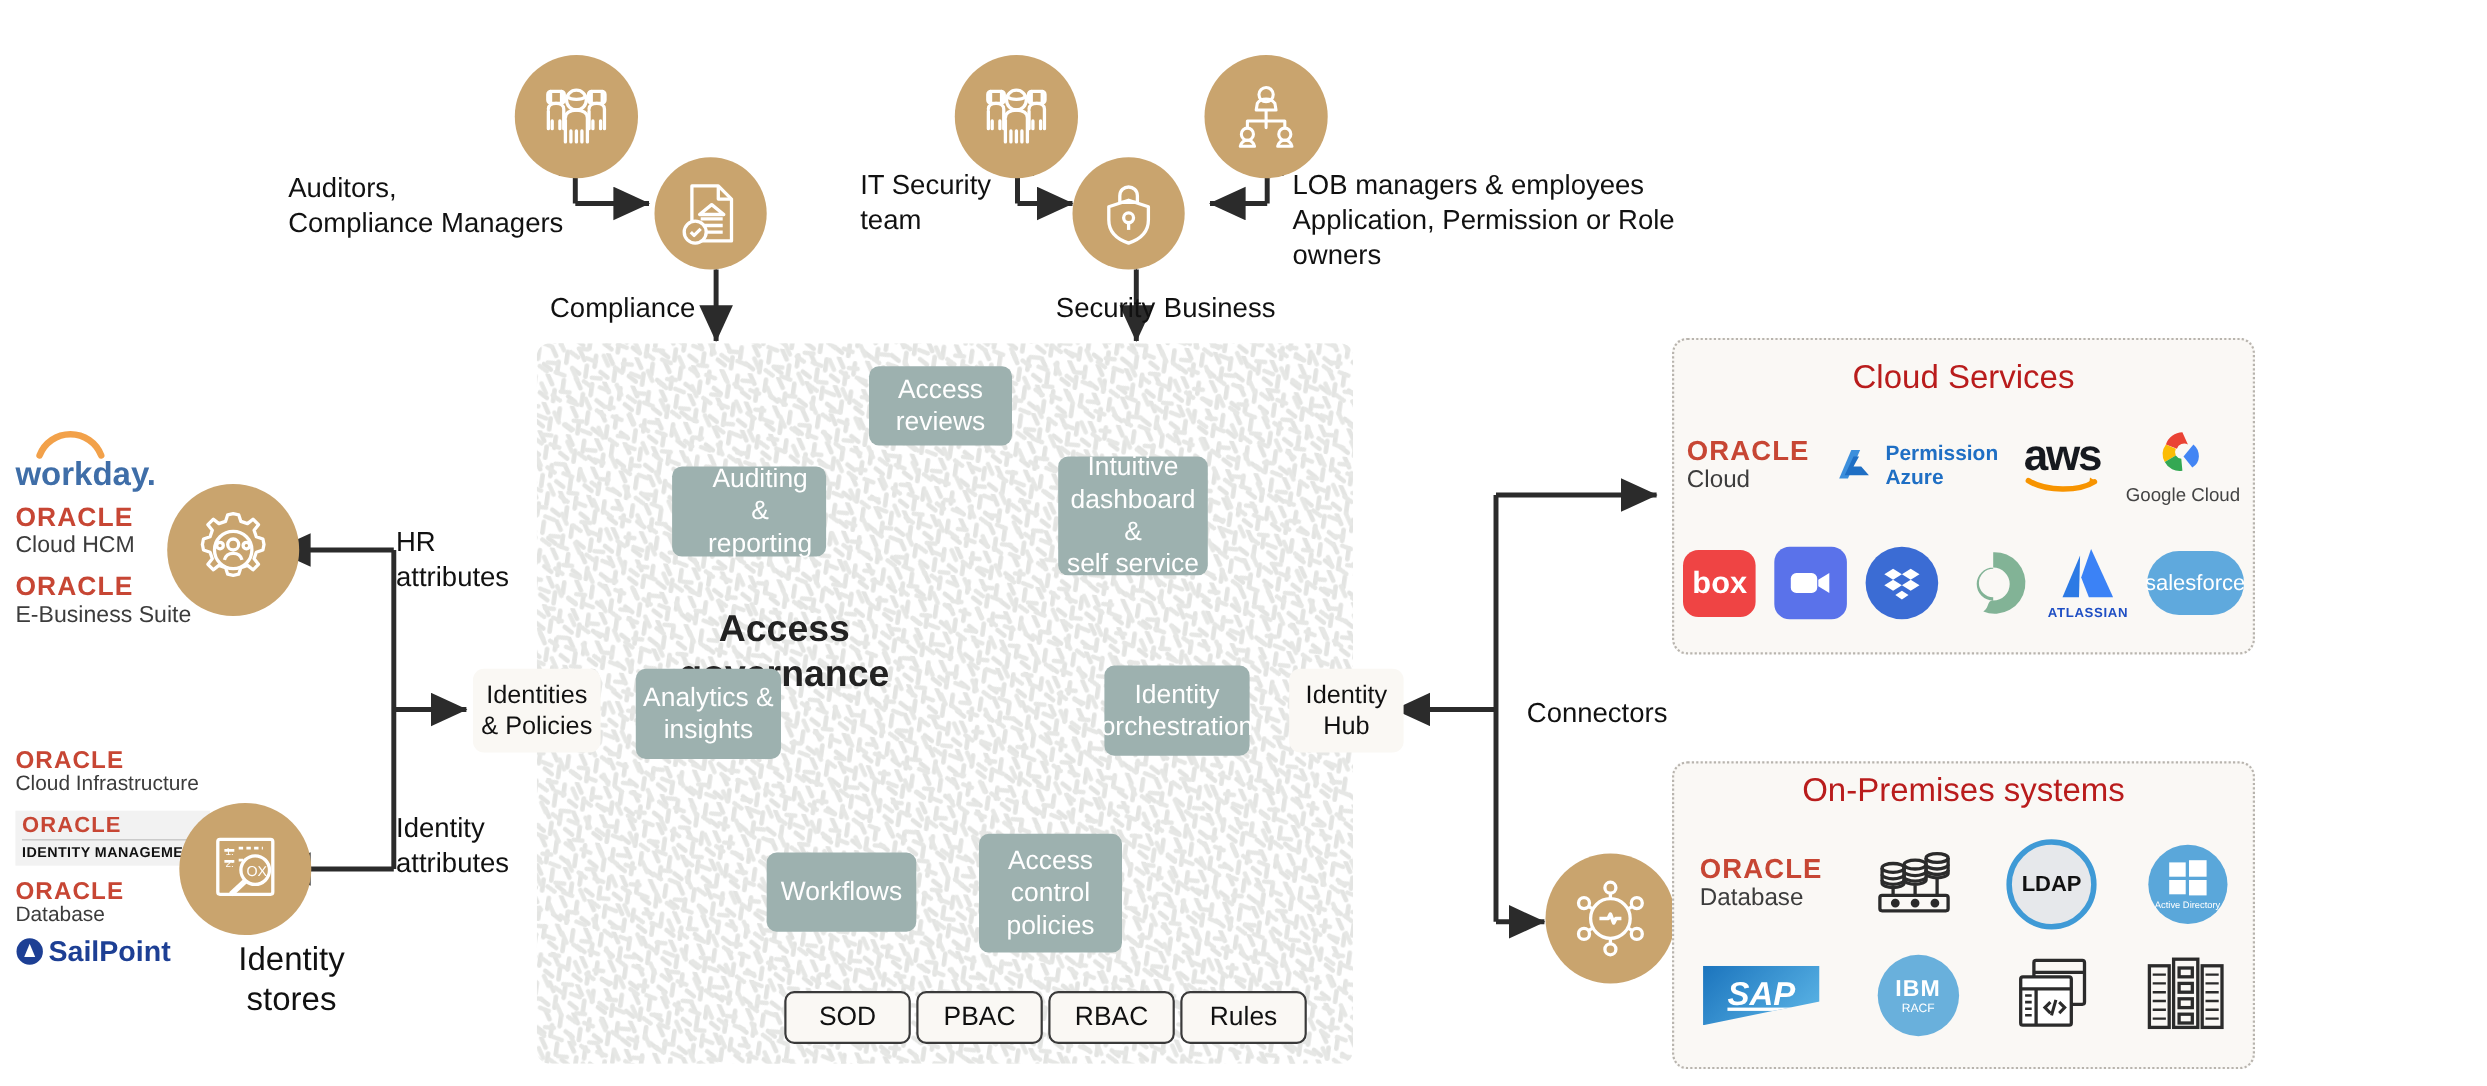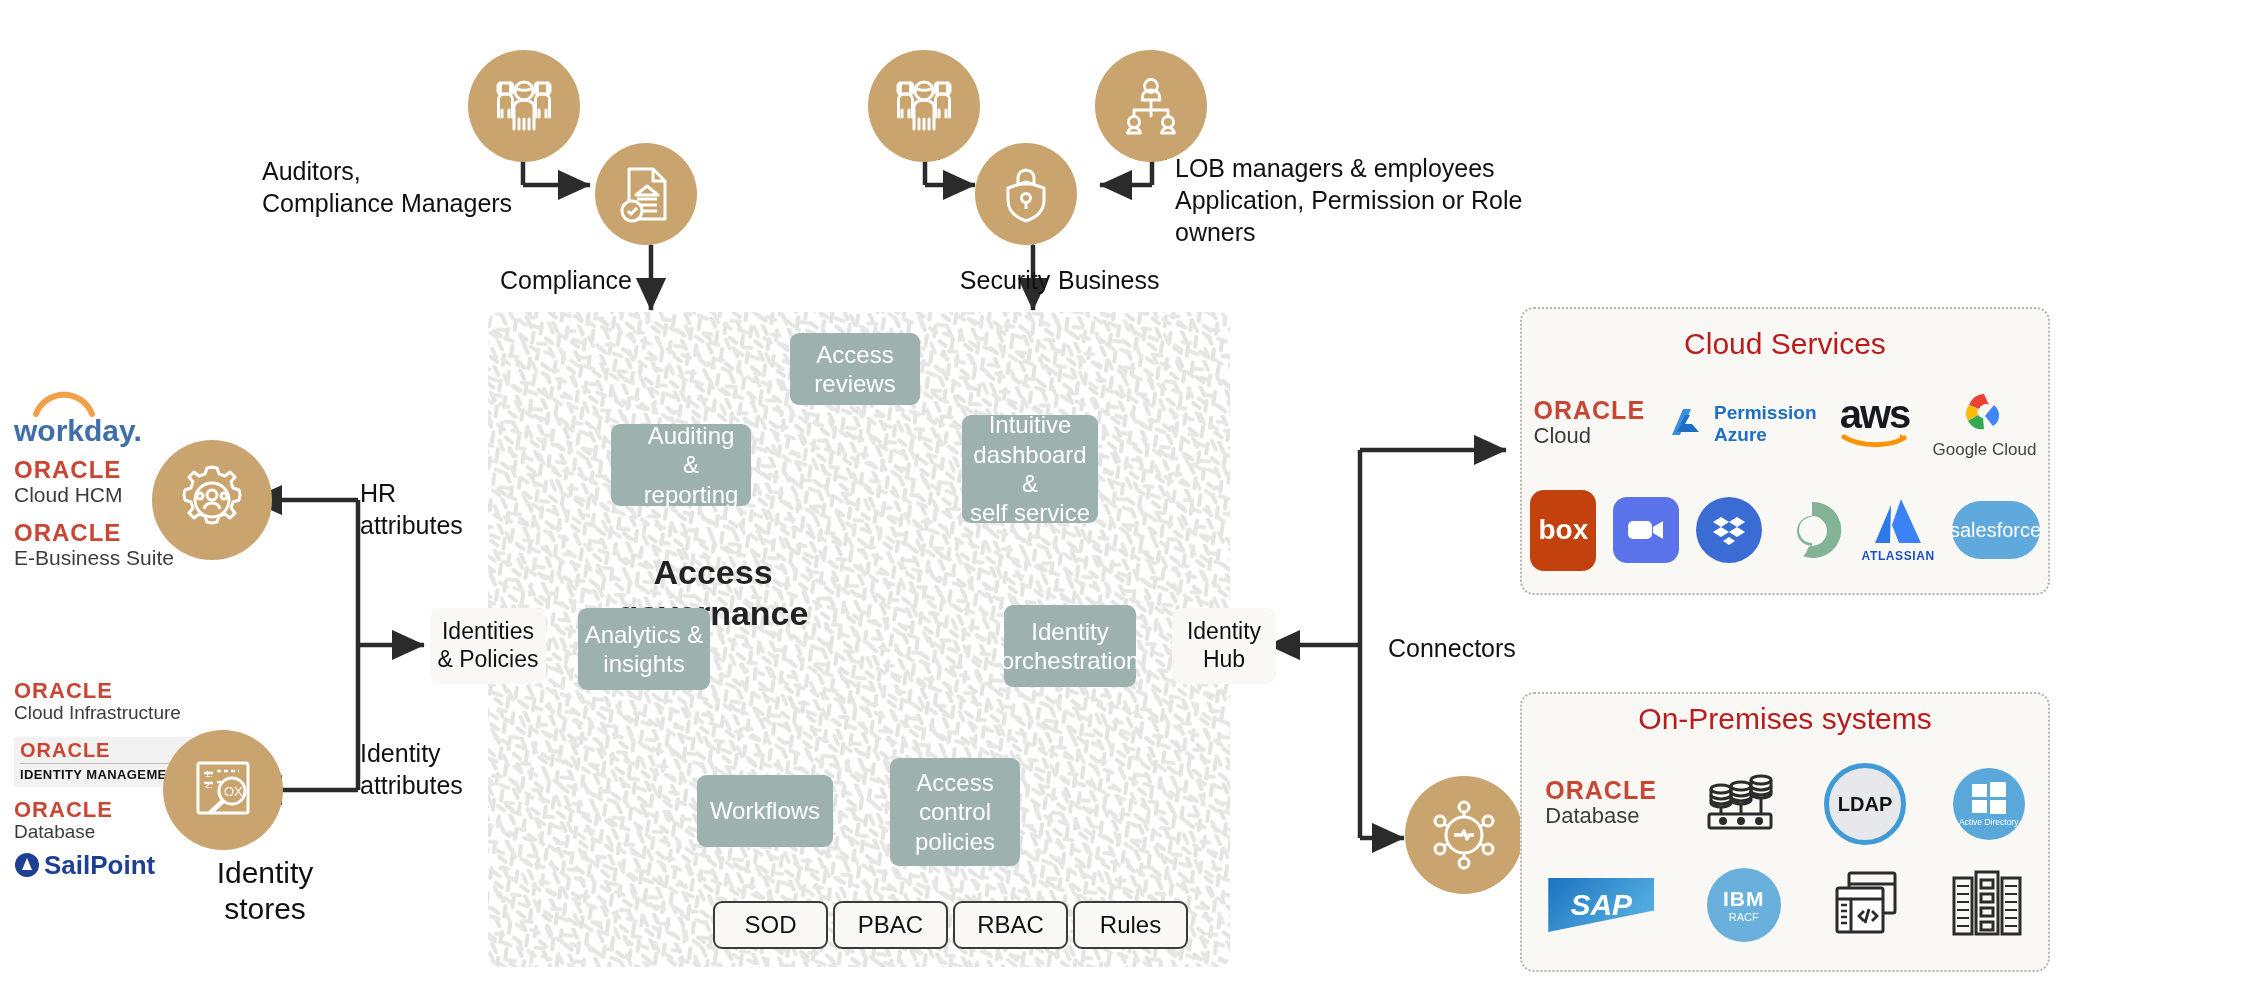--- a/index.html
+++ b/index.html
@@ -211,20 +211,22 @@
         <path d="M43.5 22c0-3 3-5 7-5s7 2 7 5v18M43.5 24v16"></path>
           <path d="M47 33v7M54 33v7"></path>
         <circle cx="32" cy="14" r="9"></circle>
           <path d="M24 11c3 3 13 3 16 0"></path>
         <path d="M22 30c0-4 4-7 10-7s10 3 10 7v22"></path>
           <path d="M22 32v20"></path>
         <path d="M27 42v10M37 42v10M32 42v10"></path>
       </g>
     </svg>
   </div>
+  <div class="abs lbl" style="left:782px;top:152px;width:220px;">IT Security
+team</div>
 
   <div class="abs circle" style="left:975px;top:143px;width:102px;height:102px;">
     <svg width="48" height="56" viewBox="0 0 48 56">
       <g fill="none" stroke="#fff" stroke-width="3" stroke-linejoin="round">
         <path d="M24 4c-4 0-8 3-8 8v6h16v-6c0-5-4-8-8-8z"></path>
         <path d="M24 16L6 22v12c0 12 9 18 18 21 9-3 18-9 18-21V22z"></path>
         <circle cx="24" cy="32" r="4.5"></circle>
           <path d="M24 36v7"></path>
       </g>
     </svg>
@@ -373,21 +375,21 @@
           <path d="M30 3a16 16 0 0 0-15 11l10 4a7 7 0 0 1 10-4z" fill="#ea4335"></path>
           <path d="M40 14a14 14 0 0 1 5 11 12 12 0 0 1-6 10l-8-10z" fill="#4285f4"></path>
           <path d="M15 14a15 15 0 0 0-1 16l10-6a7 7 0 0 1 0-6z" fill="#fbbc05"></path>
           <path d="M14 30a15 15 0 0 0 16 8l-1-11a7 7 0 0 1-5-3z" fill="#34a853"></path>
         </svg>
         <div style="font-size:17px;color:#444;line-height:1;">Google Cloud</div>
       </div>
     </div>
 
     <div class="logo-row" style="top:185px;height:72px;">
-      <div style="width:66px;height:81px;border-radius:14px;background:#c2410c;display:flex;align-items:center;justify-content:center;">
+      <div style="width:66px;height:61px;border-radius:14px;background:#ef4444;display:flex;align-items:center;justify-content:center;">
         <span style="color:#fff;font-size:28px;font-weight:bold;">box</span>
       </div>
       <div style="width:66px;height:66px;border-radius:14px;background:#5a72ea;display:flex;align-items:center;justify-content:center;">
         <svg width="38" height="24" viewBox="0 0 38 24">
           <rect x="1" y="3" width="24" height="18" rx="5" fill="#fff"></rect>
           <path d="M26 9l10-6v18l-10-6z" fill="#fff"></path>
         </svg>
       </div>
       <div style="width:66px;height:66px;border-radius:50%;background:#3b6cd4;display:flex;align-items:center;justify-content:center;">
         <svg width="40" height="40" viewBox="0 0 40 40">
@@ -459,21 +461,21 @@
               <rect x="19" y="19" width="16" height="14"></rect>
             </g>
         </svg>
         <span style="font-size:8.5px;color:#fff;margin-top:2px;">Active Directory</span>
       </div>
     </div>
 
     <div class="logo-row" style="top:172px;height:78px;">
       <div style="width:106px;height:54px;background:linear-gradient(135deg,#1b74bd 0%,#5fb8e8 100%);
                   clip-path:polygon(0 0,100% 0,100% 60%,0 100%);display:flex;align-items:center;justify-content:center;">
-        <span style="color:#fff;font-size:30px;font-weight:bold;font-style:italic;">SAP</span>
+        <span style="color:#fff;font-size:30px;font-weight:bold;font-style:italic;text-decoration:underline;">SAP</span>
       </div>
       <div style="width:74px;height:74px;border-radius:50%;background:#69b0dc;display:flex;flex-direction:column;align-items:center;justify-content:center;">
         <span style="color:#fff;font-size:21px;font-weight:bold;letter-spacing:1px;">IBM</span>
         <span style="color:#fff;font-size:11px;">RACF</span>
       </div>
       <div>
         <svg width="66" height="66" viewBox="0 0 66 66">
           <g fill="none" stroke="#2b2b2b" stroke-width="3">
             <rect x="16" y="3" width="46" height="40" rx="2"></rect>
               <path d="M16 14h46"></path>

